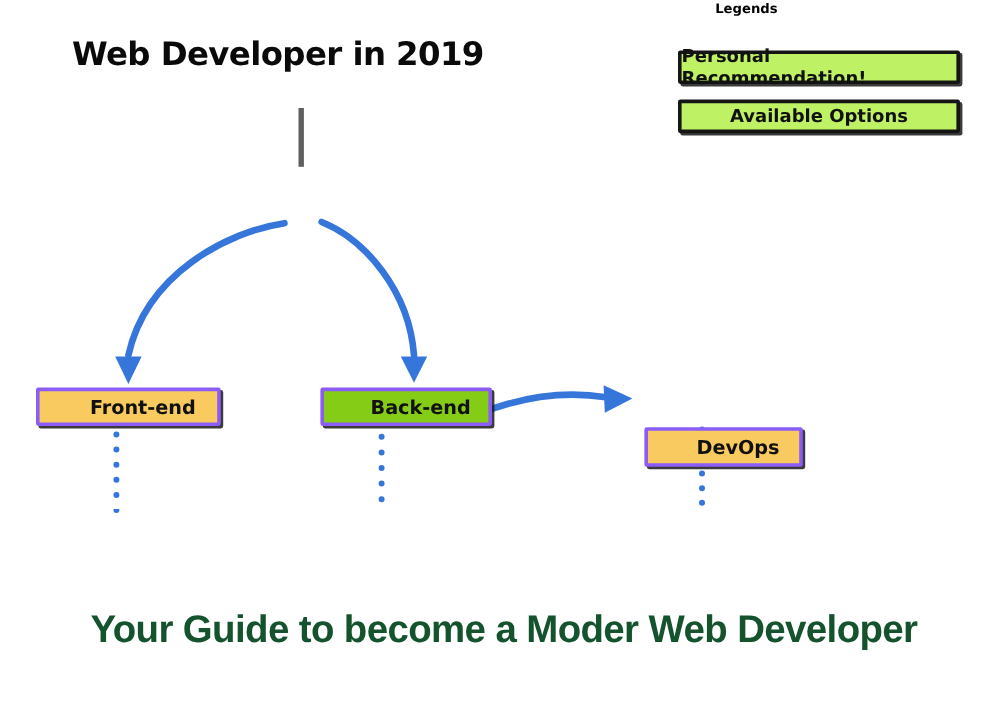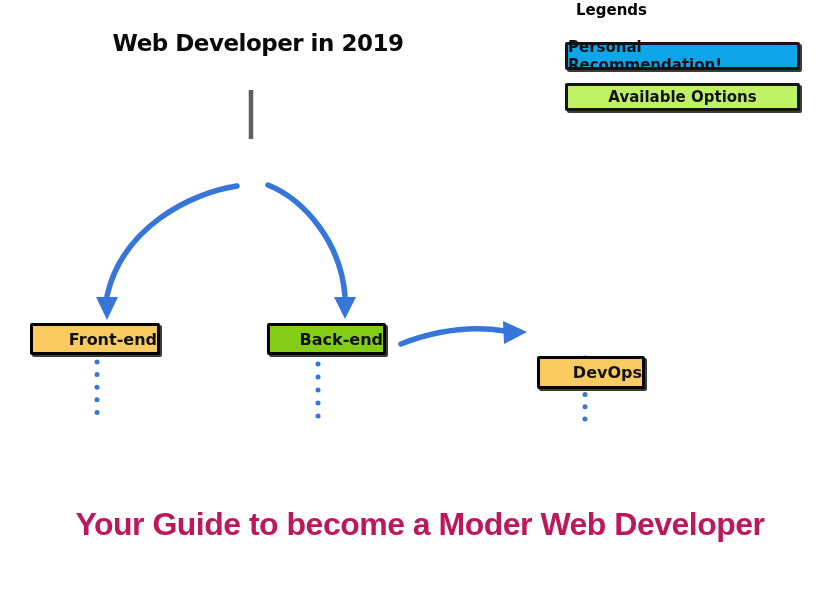--- a/index.html
+++ b/index.html
@@ -1,44 +1,44 @@
 <!DOCTYPE html>
 <html><head>
 <meta charset="utf-8">
 <style>
   html,body{margin:0;padding:0;background:#fff;}
   .canvas{position:relative;width:840px;height:600px;background:#ffffff;overflow:hidden;
           font-family:"DejaVu Sans",sans-serif;}
   .svg-layer{position:absolute;left:0;top:0;width:840px;height:600px;}
 
-  .page-title{position:absolute;left:60px;top:30px;width:396px;text-align:center;
-              font-size:23px;font-weight:bold;color:#0a0a0a;letter-spacing:-0.5px;}
+  .page-title{position:absolute;left:60px;top:30px;width:396px;text-align:left;
+              font-size:27px;font-weight:bold;color:#0a0a0a;letter-spacing:-0.5px;}
 
-  .legend-heading{position:absolute;left:576px;top:1px;font-size:15px;font-weight:bold;color:#000;}
+  .legend-heading{position:absolute;left:596px;top:1px;font-size:11px;font-weight:bold;color:#000;}
   .legend-item{position:absolute;left:565px;width:229px;height:22px;border:3px solid #151515;
                border-radius:2px;box-shadow:2px 2px 0 rgba(25,25,25,.85);
                display:flex;align-items:center;justify-content:center;
                font-size:15px;font-weight:bold;color:#111;}
   .legend-item.first{top:42px;}
   .legend-item.second{top:83px;}
 
   .connector-label{position:absolute;left:59px;top:146px;width:400px;text-align:center;
                    font-size:17px;font-weight:bold;color:#0a0a0a;}
 
-  .node{position:absolute;border:3px solid #000000;border-radius:2px;
+  .node{position:absolute;border:3px solid #8b5cf6;border-radius:2px;
         box-shadow:2px 2px 0 rgba(25,25,25,.85);
-        display:flex;align-items:center;justify-content:flex-end;
-        font-size:16px;font-weight:bold;color:#111;}
+        display:flex;align-items:center;justify-content:center;
+        font-size:16px;font-weight:bold;color:#111;padding-left:24px;}
   .node.frontend{left:30px;top:323px;width:124px;height:26px;}
   .node.backend{left:267px;top:323px;width:113px;height:26px;}
   .node.devops{left:537px;top:316px;width:102px;height:27px;}
 
   .footer-text{position:absolute;left:0;top:506px;width:840px;text-align:center;
                font-family:"Liberation Sans",sans-serif;font-size:32px;font-weight:bold;
-               color:#be185d;letter-spacing:-0.5px;}
+               color:#14532d;letter-spacing:-0.5px;}
 </style>
 </head>
 <body>
 
 <div class="canvas">
 
   <svg class="svg-layer" viewBox="0 0 840 600">
 
     <line x1="251" y1="90" x2="251" y2="139" stroke="#5F5F5F" stroke-width="4.5"></line>
 
@@ -53,21 +53,21 @@
 
     <path d="M 97 362 L 97 425" fill="none" stroke="#3676DB" stroke-width="5" stroke-linecap="round" stroke-dasharray="0 12.6"></path>
     <path d="M 318 364 L 318 429" fill="none" stroke="#3676DB" stroke-width="5" stroke-linecap="round" stroke-dasharray="0 13"></path>
     <path d="M 585 358 L 585 431" fill="none" stroke="#3676DB" stroke-width="5" stroke-linecap="round" stroke-dasharray="0 12.2"></path>
   </svg>
 
   <div class="page-title">Web Developer in 2019</div>
 
   <div class="legend-heading">Legends</div>
 
-  <div class="legend-item first" style="background: #0ea5e9;">
+  <div class="legend-item first" style="background: #bef264;">
     <span>Personal Recommendation!</span>
   </div>
 
   <div class="legend-item second" style="background: #bef264;">
     <span>Available Options</span>
   </div>
 
 
   <div class="node frontend" style="background: rgb(249, 202, 96);">
     <span>Front-end</span>

